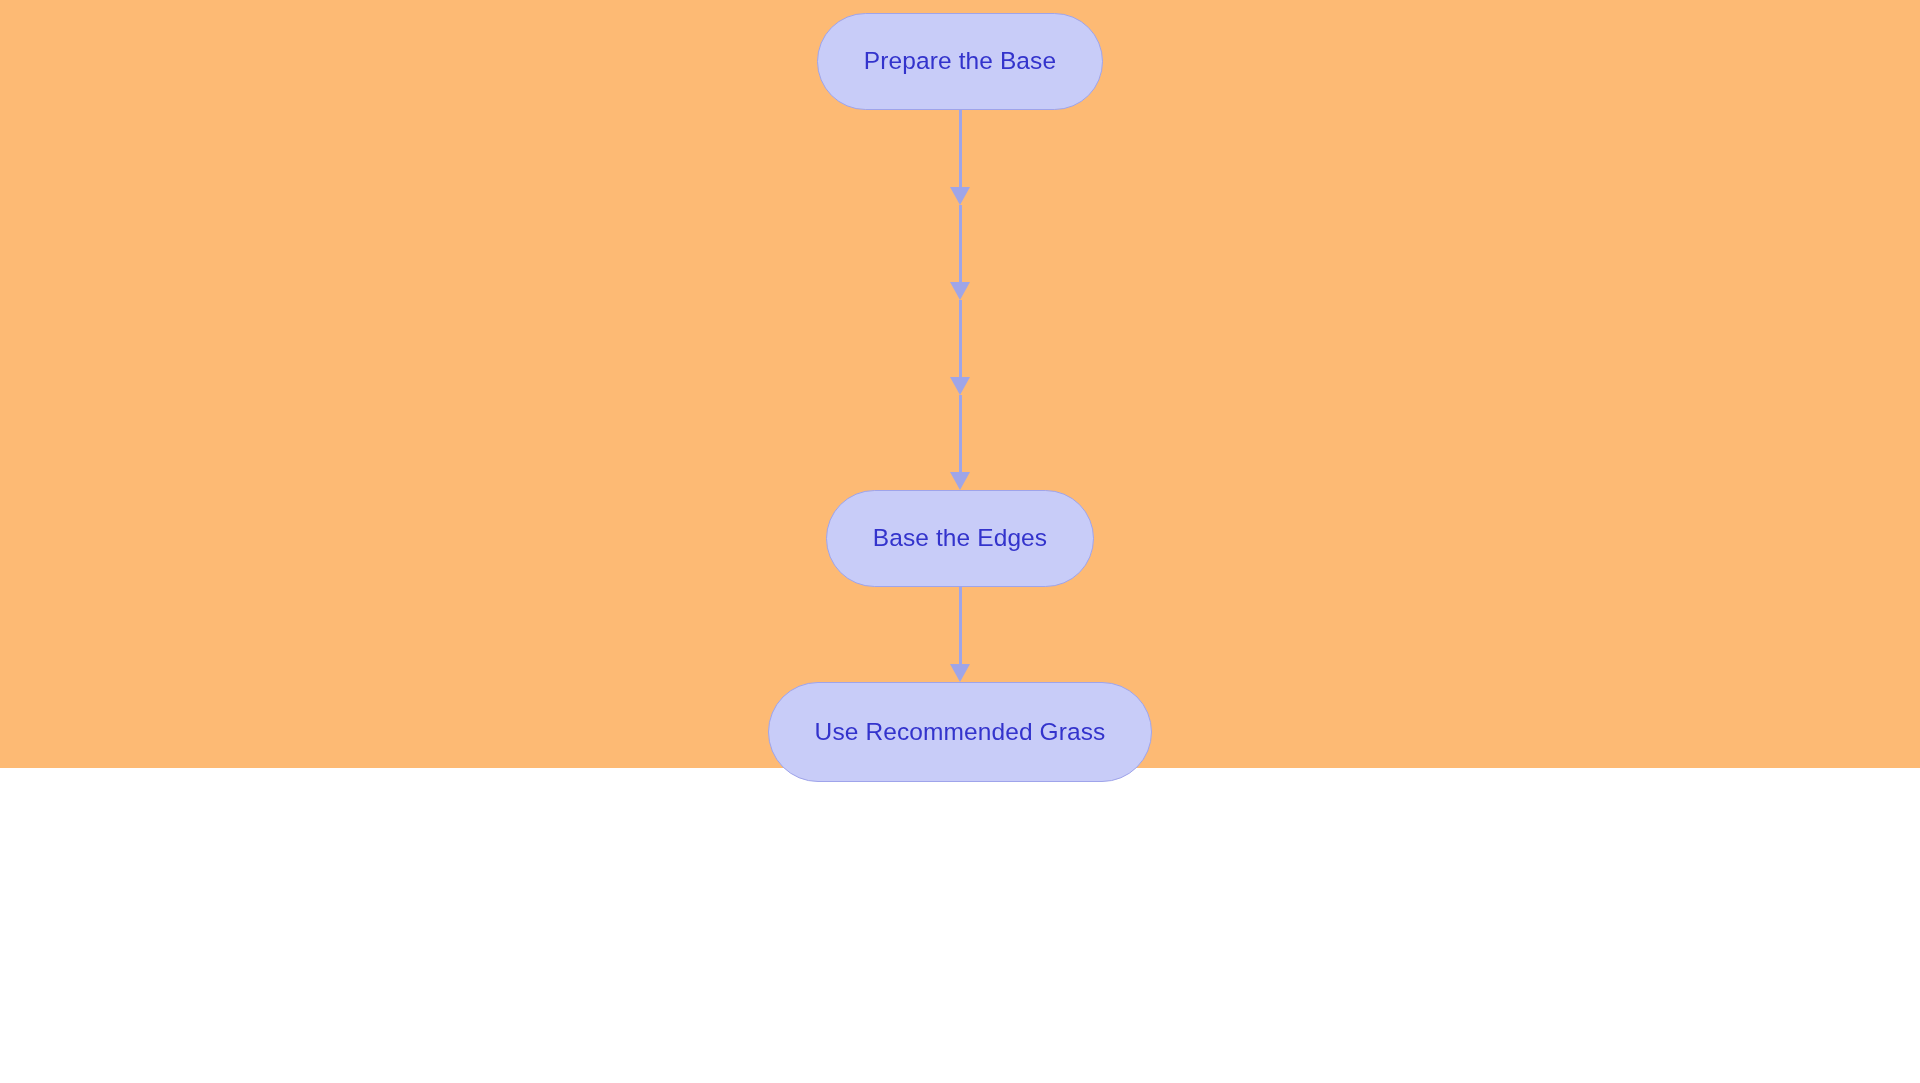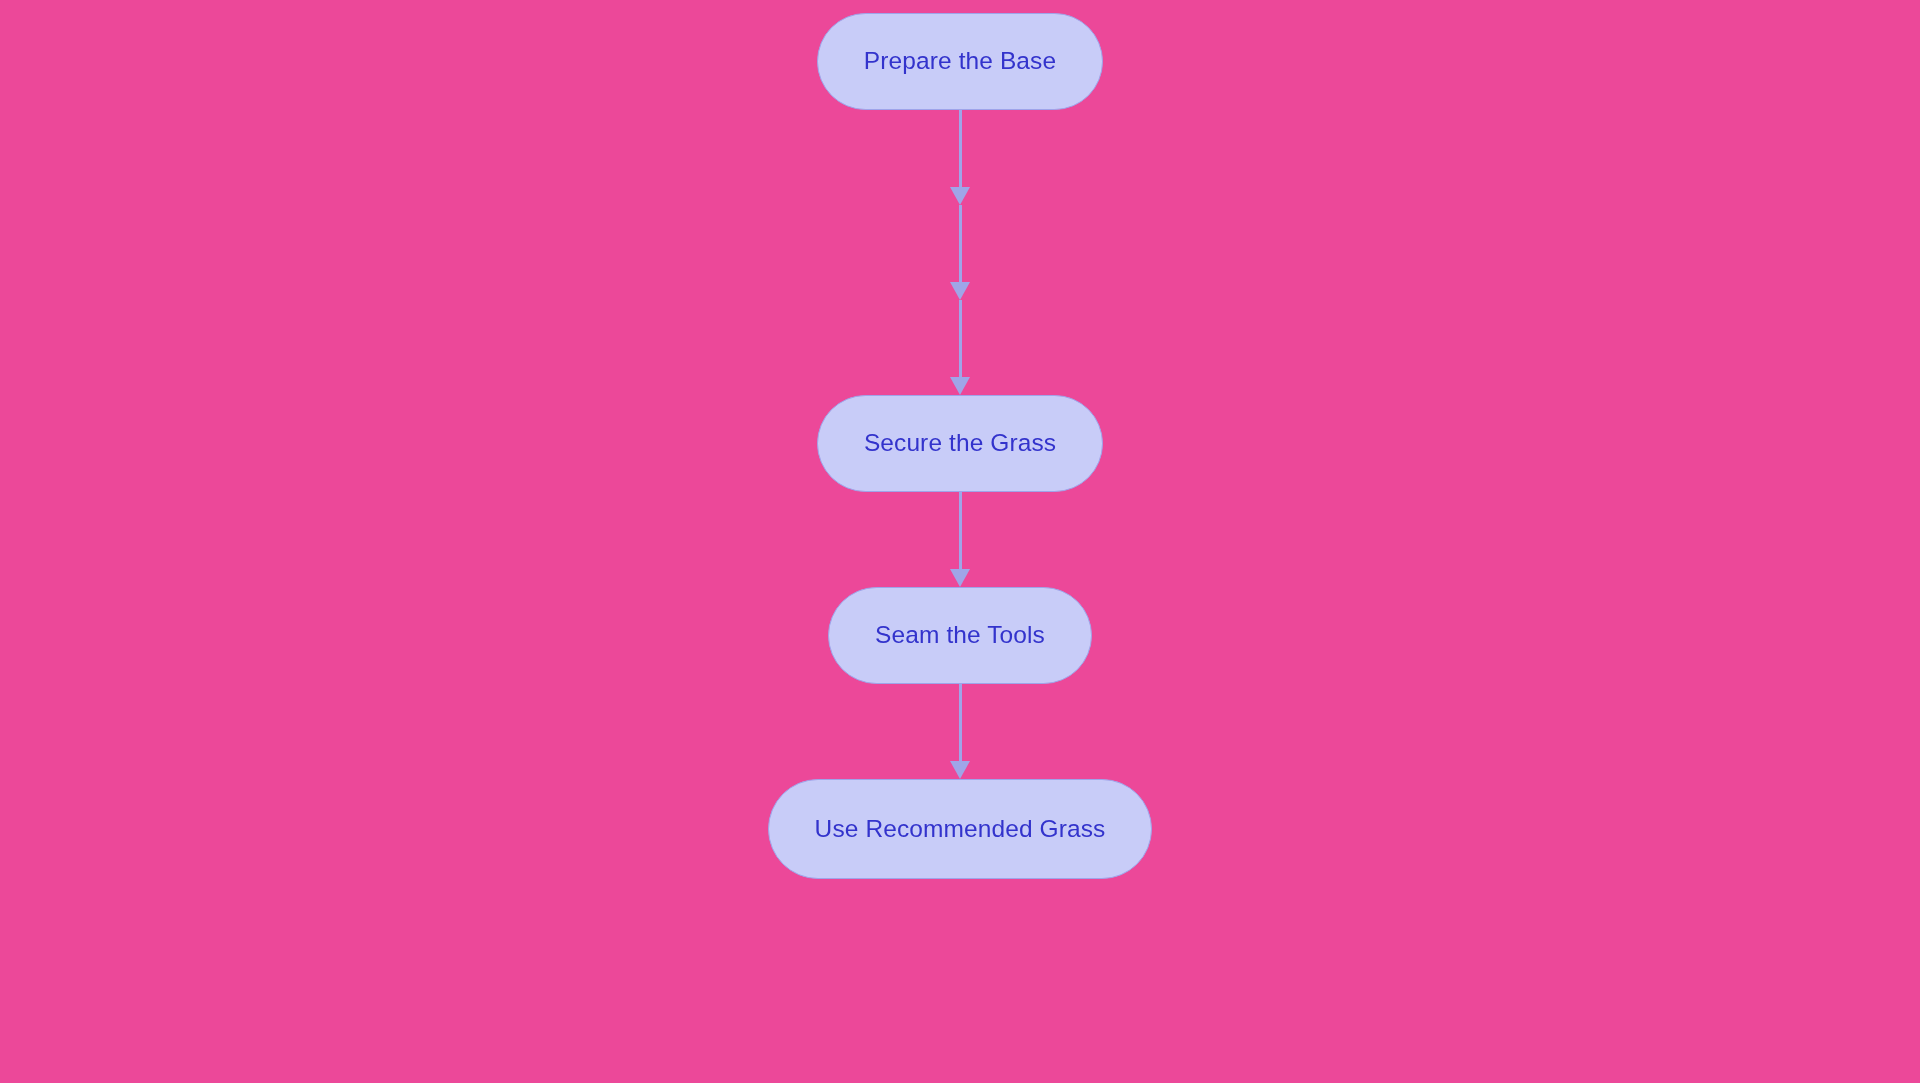--- a/index.html
+++ b/index.html
@@ -10,22 +10,22 @@
     width: 1920px;
     height: 1083px;
     background: #ffffff;
     font-family: "Liberation Sans", sans-serif;
     overflow: hidden;
   }
 
   #flowchart {
     position: relative;
     width: 1920px;
-    height: 1083px;
-    background: #ec4899;
+    height: 768px;
+    background: #fdba74;
   }
 
   .flow-column {
     position: absolute;
     left: 0;
     top: 0;
     width: 1920px;
     height: 1083px;
     display: flex;
     flex-direction: column;
@@ -104,31 +104,28 @@
       <div class="connector-shaft"></div>
       <div class="connector-head"></div>
     </div>
 
 
     <div class="connector">
       <div class="connector-shaft"></div>
       <div class="connector-head"></div>
     </div>
 
-    <div class="node node-3">
-      <span class="node-label">Secure the Grass</span>
-    </div>
 
     <div class="connector">
       <div class="connector-shaft"></div>
       <div class="connector-head"></div>
     </div>
 
     <div class="node node-4">
-      <span class="node-label">Seam the Tools</span>
+      <span class="node-label">Base the Edges</span>
     </div>
 
     <div class="connector">
       <div class="connector-shaft"></div>
       <div class="connector-head"></div>
     </div>
 
     <div class="node node-5">
       <span class="node-label">Use Recommended Grass</span>
     </div>

